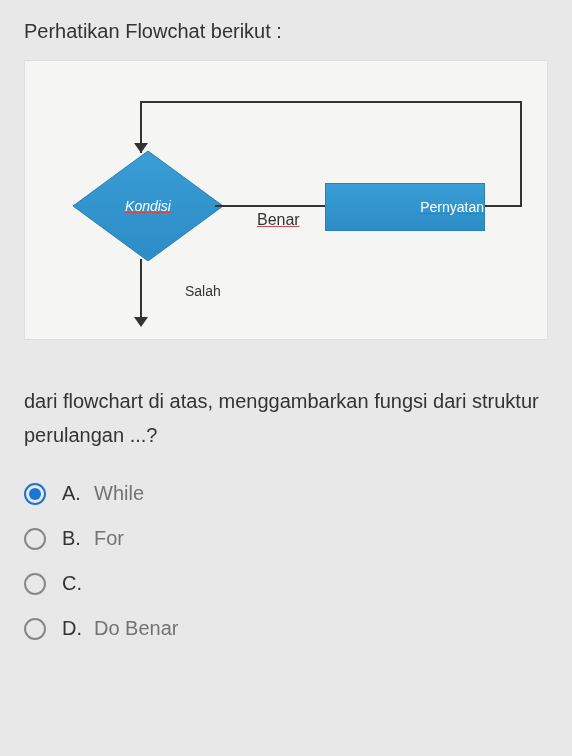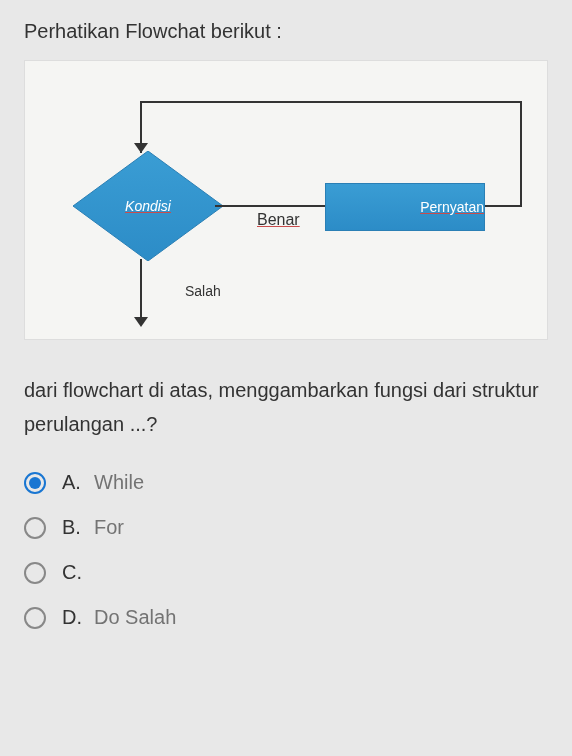--- a/index.html
+++ b/index.html
@@ -143,21 +143,21 @@
     }
     .label-salah {
       position: absolute;
       left: 132px;
       top: 222px;
       font-size: 14px;
       color: #333;
       margin-left: 28px;
     }
     .question-text {
-      margin-top: 33px;
+      margin-top: 44px;
       font-size: 20px;
       line-height: 1.7;
       color: #333;
     }
     .options {
       margin-top: 30px;
     }
     .option {
       display: flex;
       align-items: center;
@@ -249,15 +249,15 @@
     <div class="option-letter">B.</div>
     <div class="option-label">For</div>
   </div>
   <div class="option">
     <div class="radio"></div>
     <div class="option-letter">C.</div>
   </div>
   <div class="option">
     <div class="radio"></div>
     <div class="option-letter">D.</div>
-    <div class="option-label">Do Salah</div>
+    <div class="option-label">Do Benar</div>
   </div>
 </div>
 
 </body></html>

